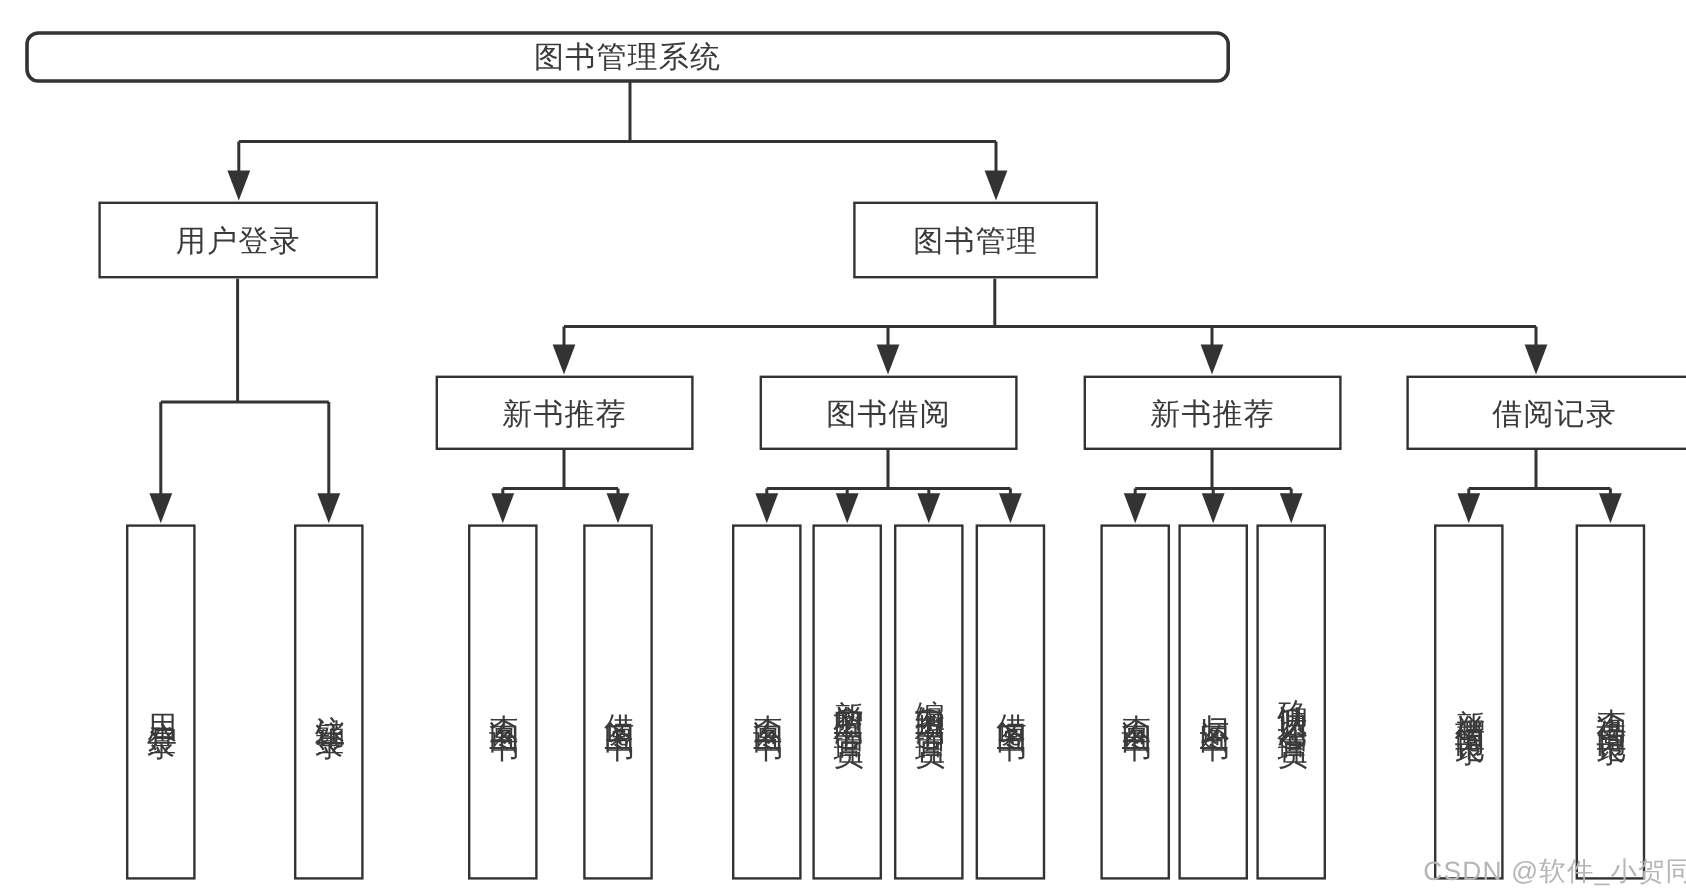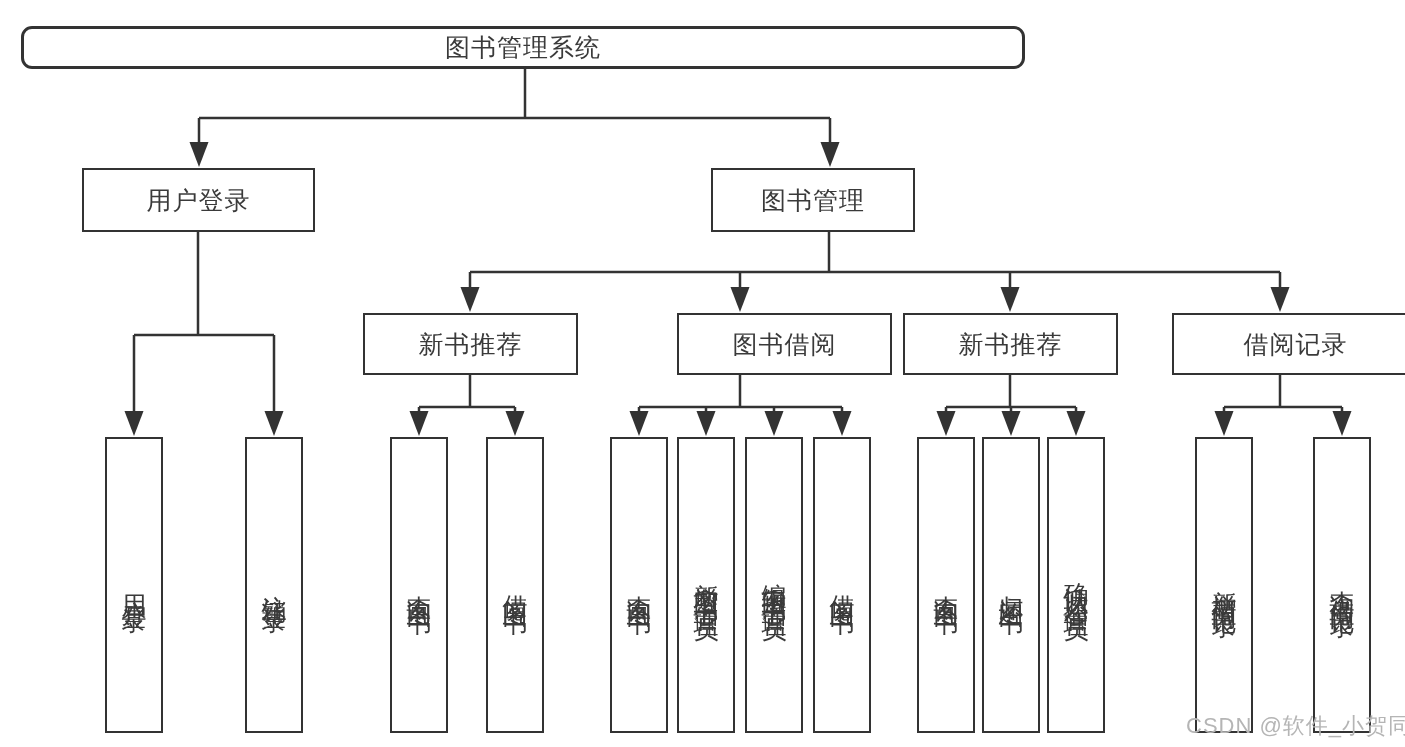--- a/index.html
+++ b/index.html
@@ -86,21 +86,21 @@
   <div class="node" style="left:82px;top:168px;width:233px;height:64px;">
     <span class="hlabel">用户登录</span>
   </div>
   <div class="node" style="left:711px;top:168px;width:204px;height:64px;">
     <span class="hlabel">图书管理</span>
   </div>
 
   <div class="node" style="left:363px;top:313px;width:215px;height:62px;">
     <span class="hlabel">新书推荐</span>
   </div>
-  <div class="node" style="left:633px;top:313px;width:215px;height:62px;margin-left:44px;">
+  <div class="node" style="left:633px;top:313px;width:215px;height:62px;">
     <span class="hlabel">图书借阅</span>
   </div>
   <div class="node" style="left:903px;top:313px;width:215px;height:62px;">
     <span class="hlabel">新书推荐</span>
   </div>
   <div class="node" style="left:1172px;top:313px;width:247px;height:62px;">
     <span class="hlabel">借阅记录</span>
   </div>
 
   <div class="node leaf" style="left:105px;top:437px;width:58px;height:296px;">

